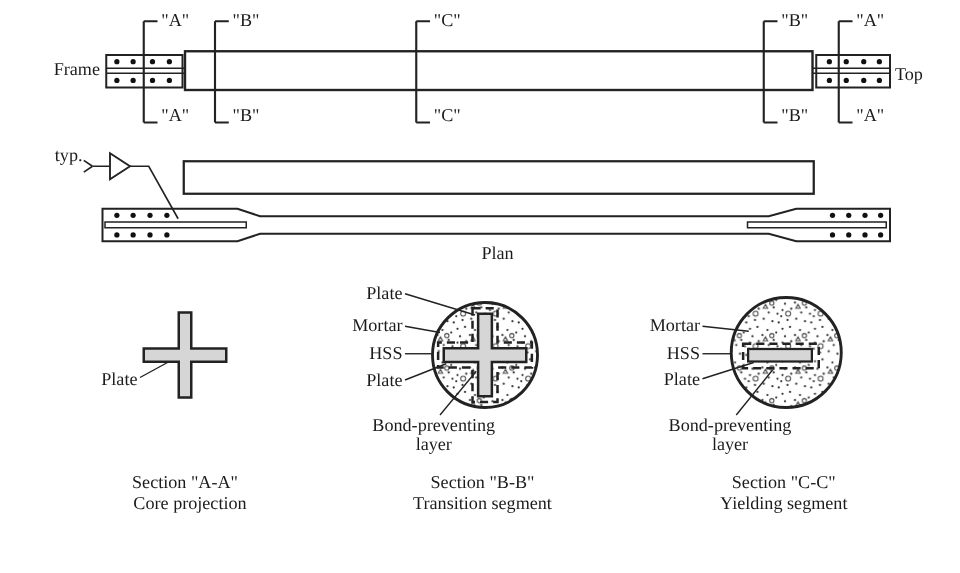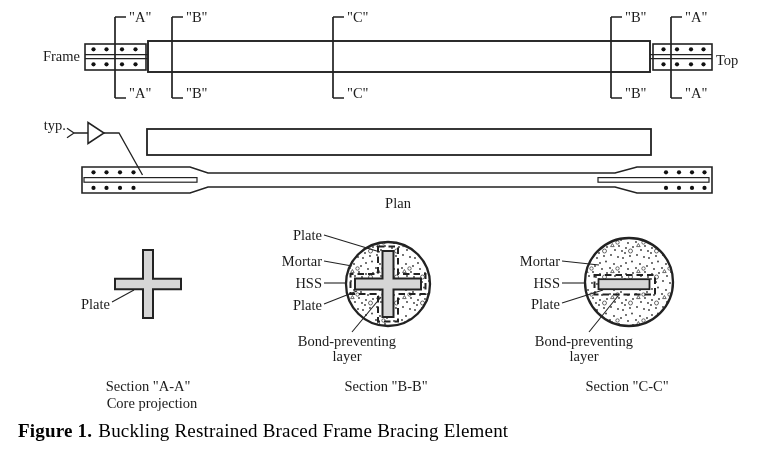--- a/index.html
+++ b/index.html
@@ -184,19 +184,18 @@
 
   <div class="lbl r" style="left:488px;top:253px;width:72px;">Mortar</div>
   <div class="lbl r" style="left:488px;top:275px;width:72px;">HSS</div>
   <div class="lbl r" style="left:488px;top:296px;width:72px;">Plate</div>
   <div class="lbl c" style="left:584px;top:333px;">Bond-preventing</div>
   <div class="lbl c" style="left:584px;top:348px;">layer</div>
 
   <div class="lbl c" style="left:148px;top:378px;">Section "A-A"</div>
   <div class="lbl c" style="left:136px;top:395px;margin-left:16px;">Core projection</div>
   <div class="lbl c" style="left:386px;top:378px;">Section "B-B"</div>
+  <div class="lbl c" style="left:386px;top:395px;">Transition segment</div>
   <div class="lbl c" style="left:627px;top:378px;">Section "C-C"</div>
-
-  <div class="figcap">
-    <b>Figure 1.</b><span class="rest">Buckling Restrained Braced Frame Bracing Element</span>
-  </div>
+  <div class="lbl c" style="left:627px;top:395px;">Yielding segment</div>
+
 
 </div>
 
 </body></html>

